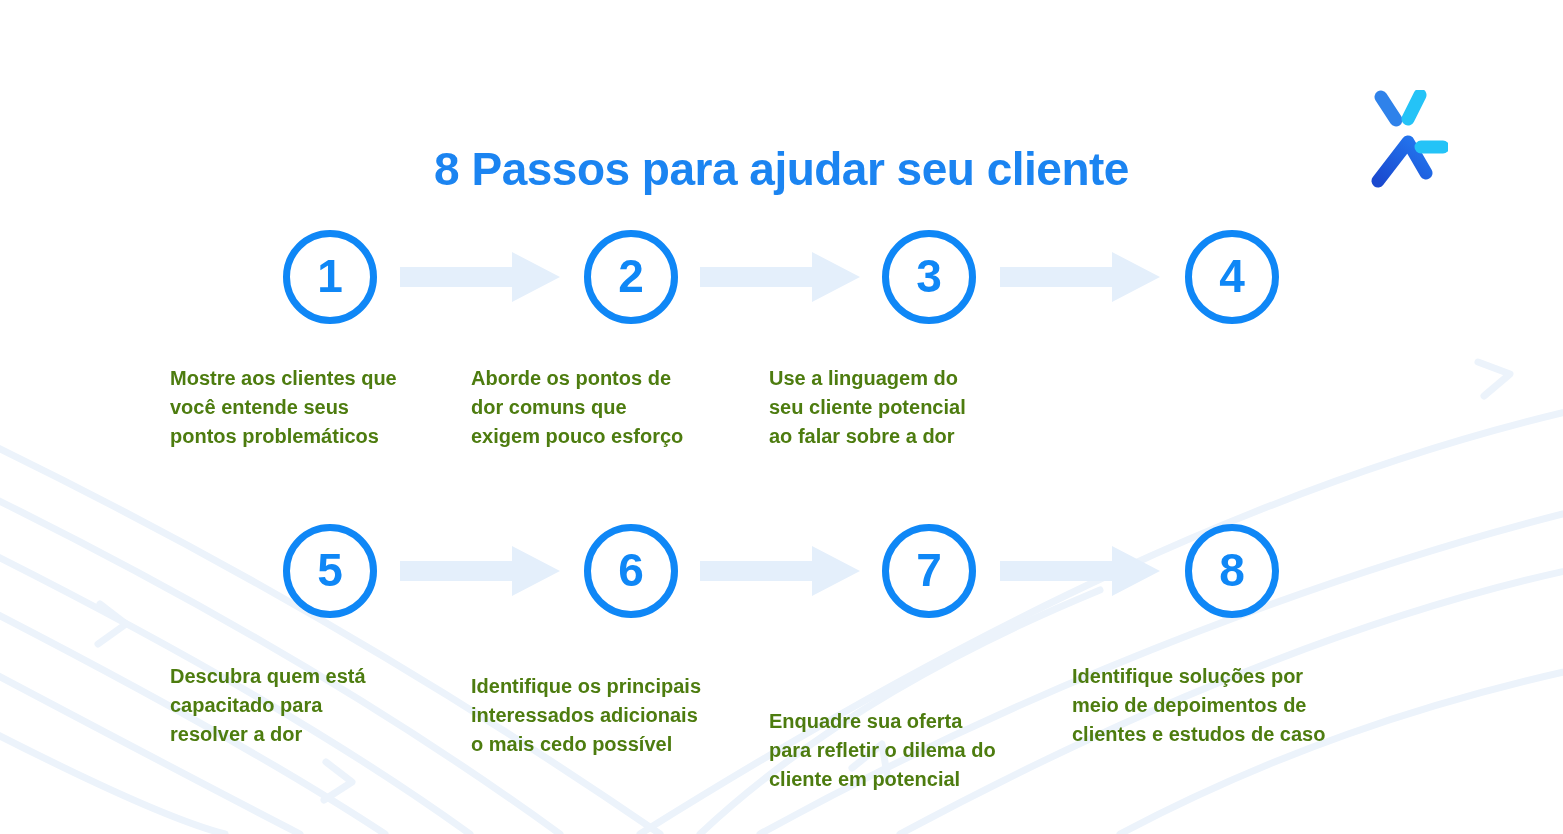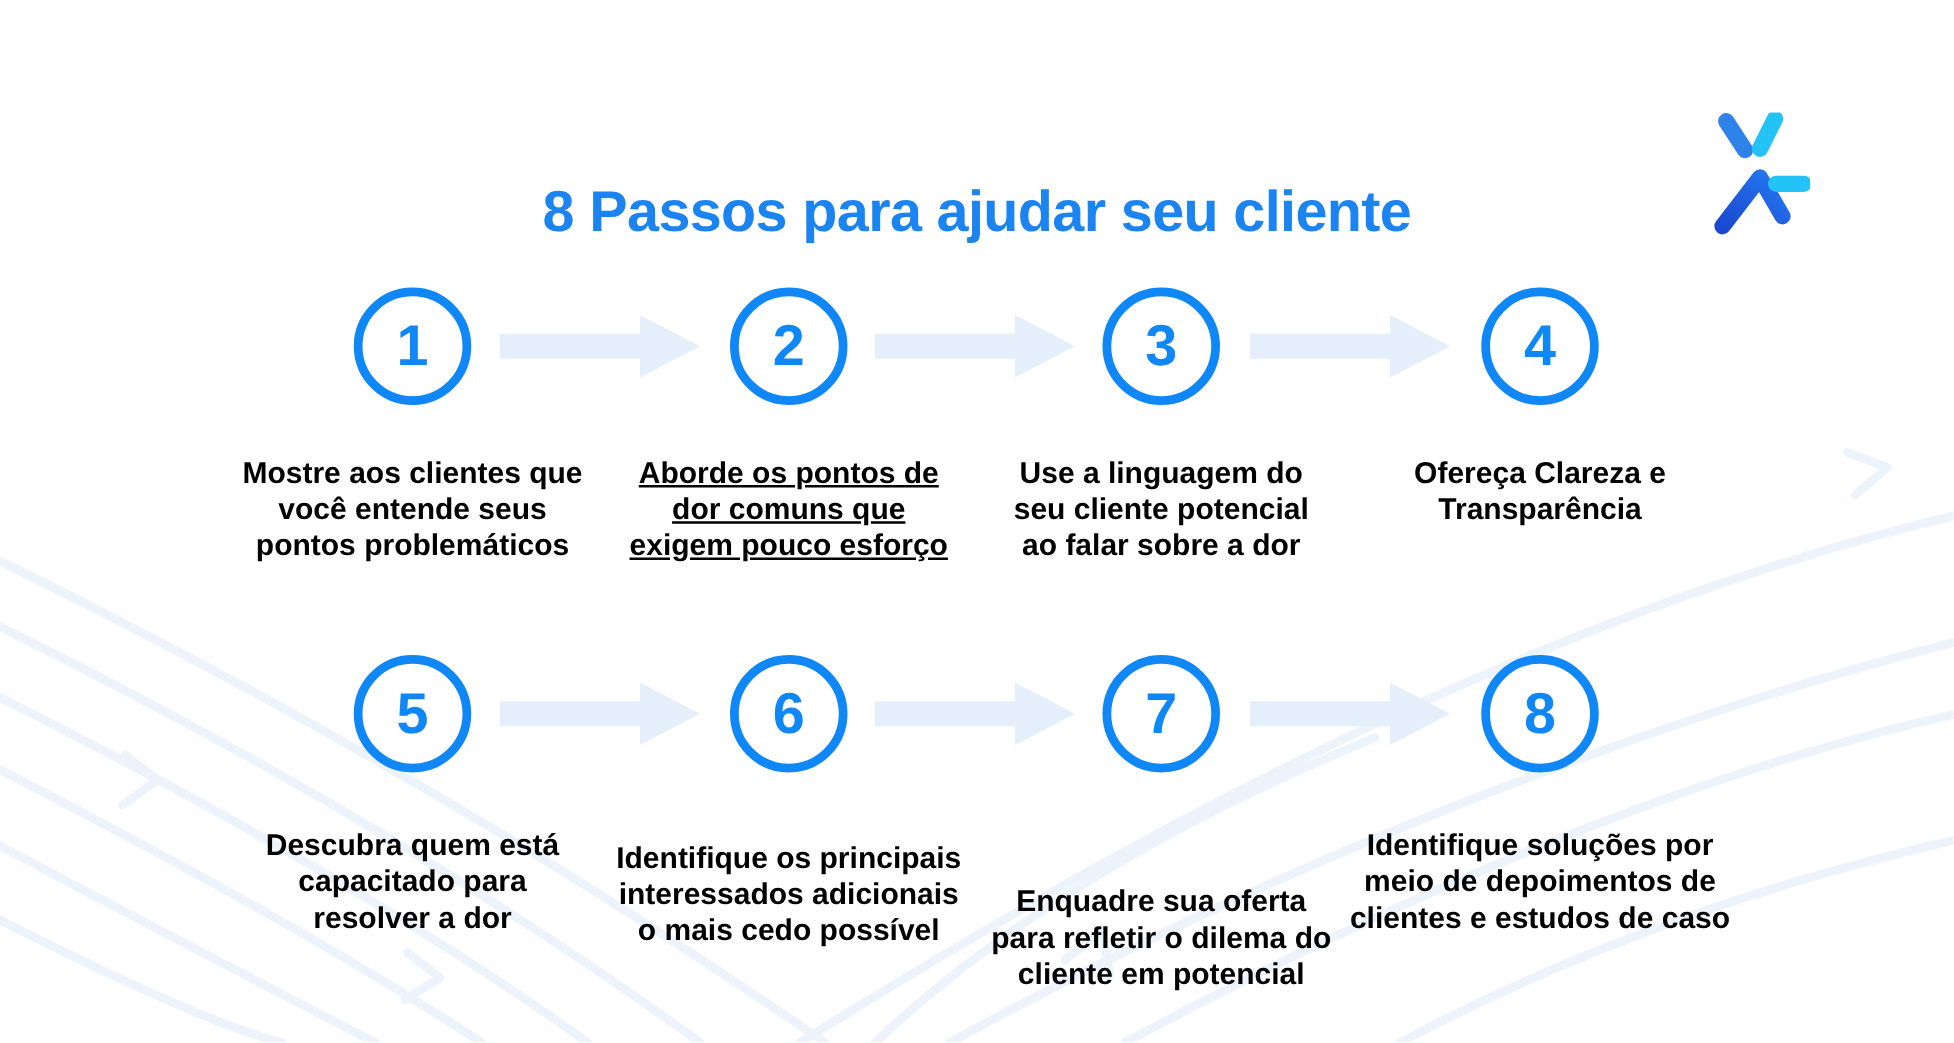--- a/index.html
+++ b/index.html
@@ -28,23 +28,23 @@
     display:flex;align-items:center;justify-content:center;
     z-index:2;
   }
   .circle .num{
     font-size:46px;font-weight:800;color:#0f87f6;line-height:1;
     transform:translateY(-1px);
   }
   .arrow{position:absolute;width:160px;height:54px;z-index:1;}
   .caption{
     position:absolute;width:320px;
-    text-align:center;
-    font-size:24px;line-height:29px;font-weight:700;
-    color:#000000;
+    text-align:left;
+    font-size:20px;line-height:29px;font-weight:700;
+    color:#4d7c0f;
     white-space:pre-line;
     z-index:2;
   }
 </style>
 </head>
 <body>
 
 <div class="canvas">
 
   <svg class="bg-lines" viewBox="0 0 1563 834" fill="none">
@@ -104,28 +104,26 @@
   <svg class="arrow" style="left:700px;top:250px;" viewBox="0 0 160 54">
     <path d="M0,17 H112 V2 L160,27 L112,52 V37 H0 Z" fill="#e4effb"></path>
   </svg>
   <svg class="arrow" style="left:1000px;top:250px;" viewBox="0 0 160 54">
     <path d="M0,17 H112 V2 L160,27 L112,52 V37 H0 Z" fill="#e4effb"></path>
   </svg>
 
   <div class="caption" style="left:170px;top:364px;">Mostre aos clientes que
 você entende seus
 pontos problemáticos</div>
-  <div class="caption" style="left:471px;top:364px;text-decoration:underline;">Aborde os pontos de
+  <div class="caption" style="left:471px;top:364px;">Aborde os pontos de
 dor comuns que
 exigem pouco esforço</div>
   <div class="caption" style="left:769px;top:364px;">Use a linguagem do
 seu cliente potencial
 ao falar sobre a dor</div>
-  <div class="caption" style="left:1072px;top:364px;">Ofereça Clareza e
-Transparência</div>
 
   <div class="circle" style="left:283px;top:524px;">
     <span class="num">5</span>
   </div>
   <div class="circle" style="left:584px;top:524px;">
     <span class="num">6</span>
   </div>
   <div class="circle" style="left:882px;top:524px;">
     <span class="num">7</span>
   </div>

